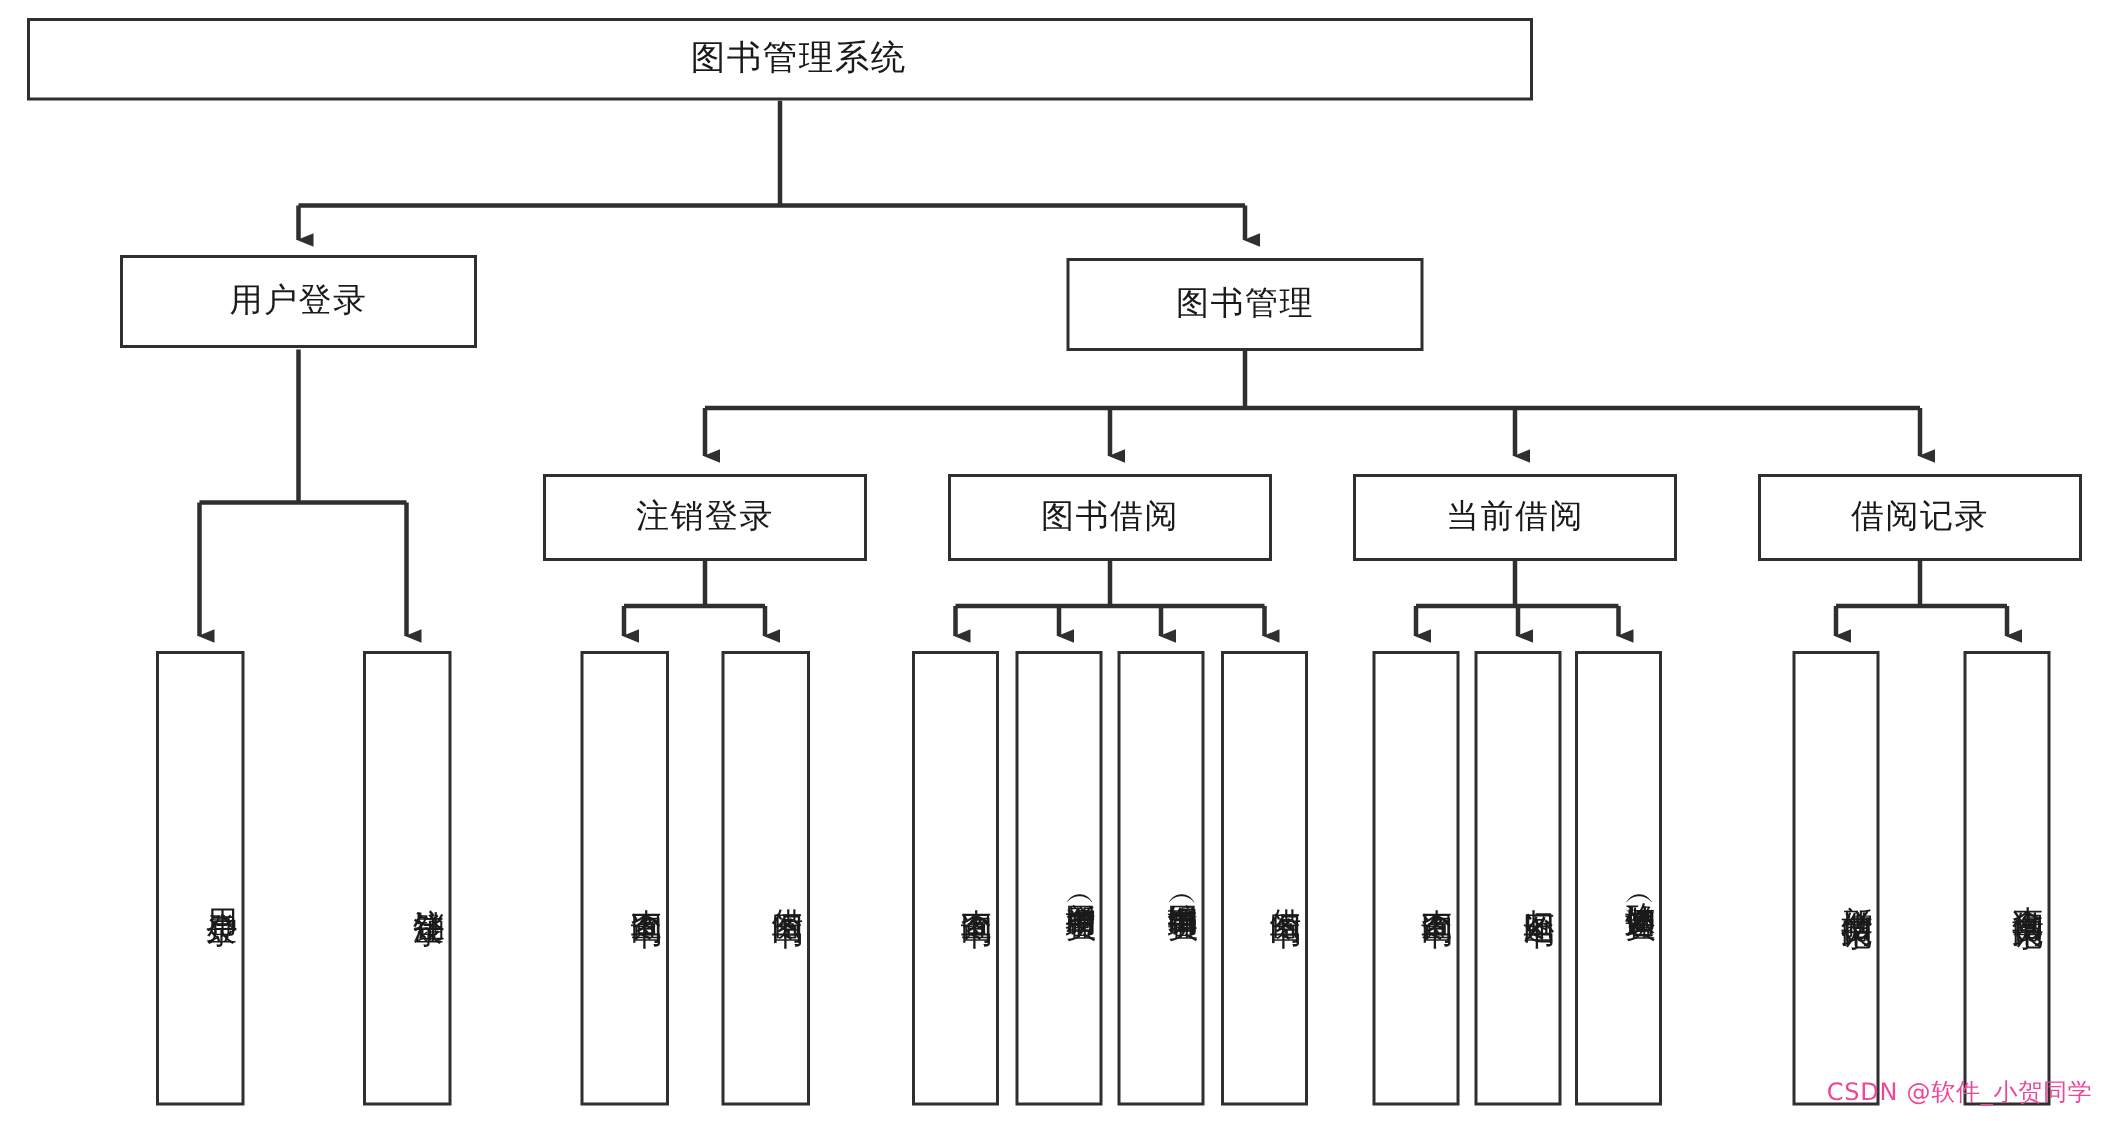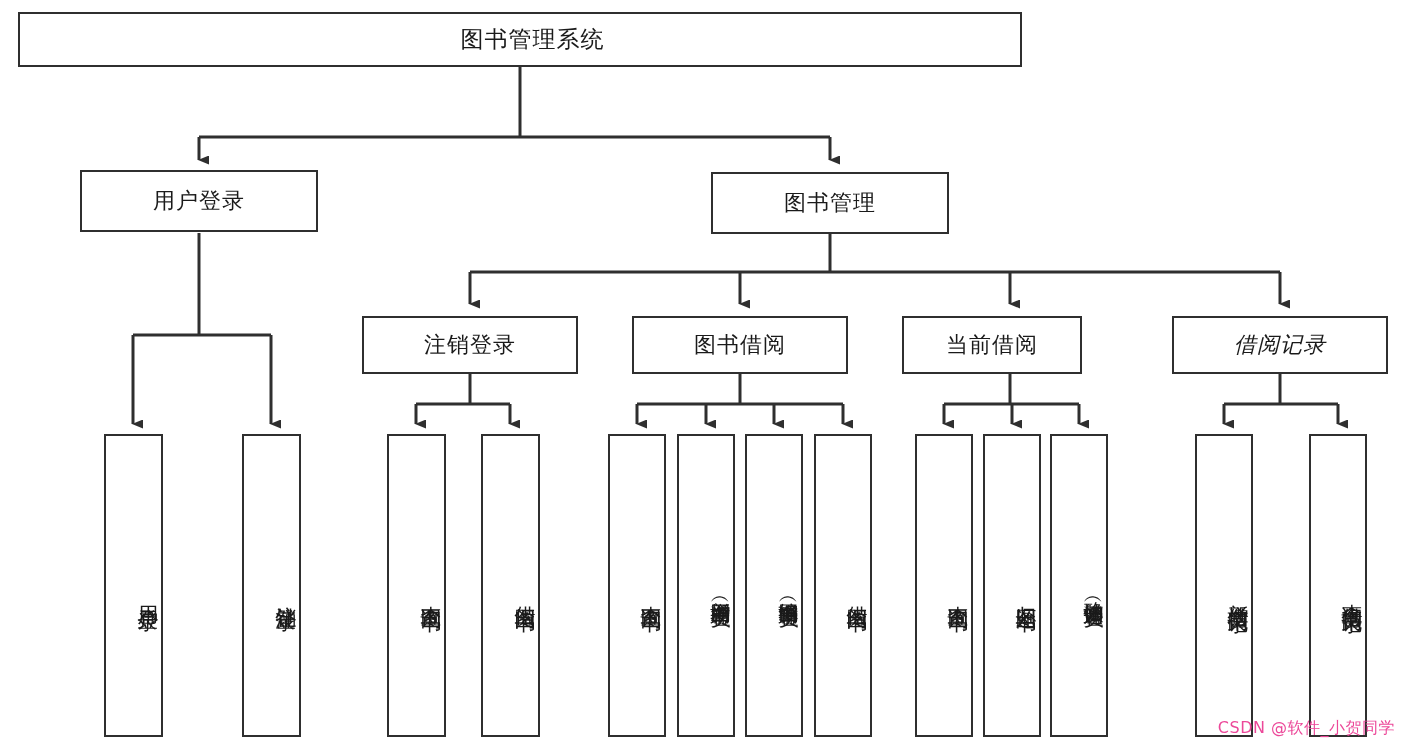--- a/index.html
+++ b/index.html
@@ -128,23 +128,23 @@
   <div class="node horiz root" style="left:18px; top:12px; width:1004px; height:55px;">图书管理系统</div>
 
   <div class="node horiz" style="left:80px; top:170px; width:238px; height:62px;">用户登录</div>
 
   <div class="node horiz" style="left:711px; top:172px; width:238px; height:62px;">图书管理</div>
 
   <div class="node horiz" style="left:362px; top:316px; width:216px; height:58px;">注销登录</div>
 
   <div class="node horiz" style="left:632px; top:316px; width:216px; height:58px;">图书借阅</div>
 
-  <div class="node horiz" style="left:902px; top:316px; width:180px; height:58px;">当前借阅</div>
+  <div class="node horiz" style="left:902px; top:316px; width:216px; height:58px;">当前借阅</div>
 
-  <div class="node horiz" style="left:1172px; top:316px; width:216px; height:58px;font-style:italic;">借阅记录</div>
+  <div class="node horiz" style="left:1172px; top:316px; width:216px; height:58px;">借阅记录</div>
 
   <div class="node vert" style="left:104px; top:434px; width:59px; height:303px;">用户登录</div>
 
   <div class="node vert" style="left:242px; top:434px; width:59px; height:303px;">注销登录</div>
 
   <div class="node vert" style="left:387px; top:434px; width:59px; height:303px;">查询图书</div>
 
   <div class="node vert" style="left:481px; top:434px; width:59px; height:303px;">借阅图书</div>
 
   <div class="node vert" style="left:608px; top:434px; width:58px; height:303px;">查询图书</div>

